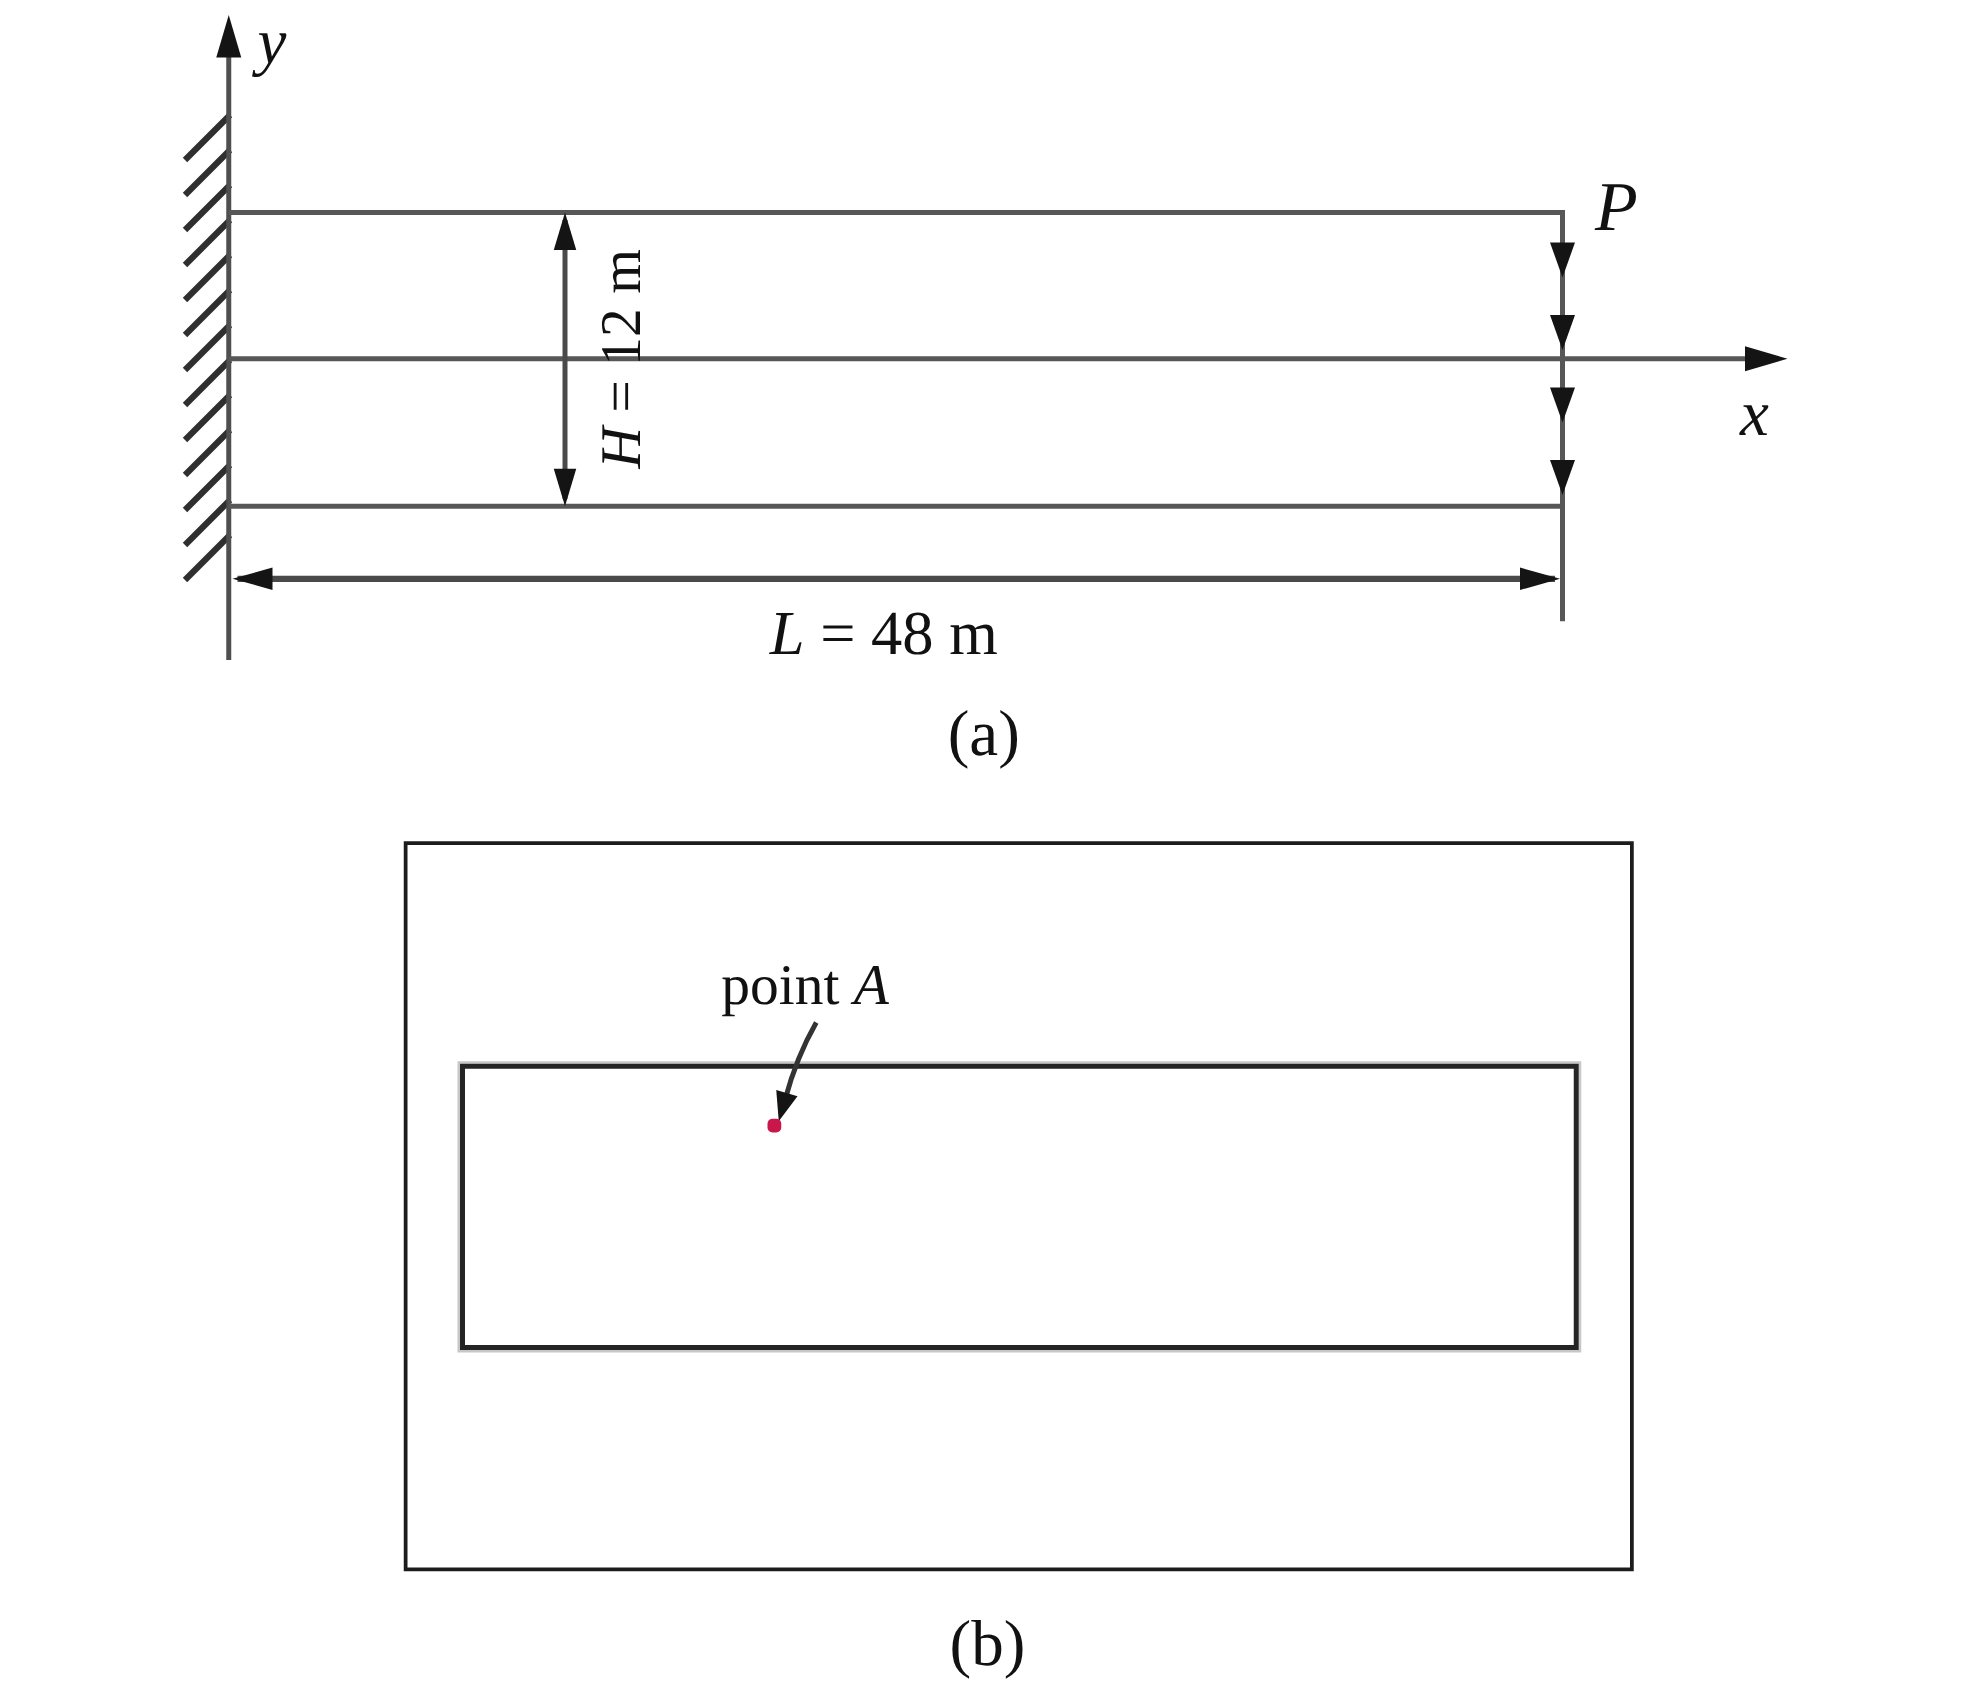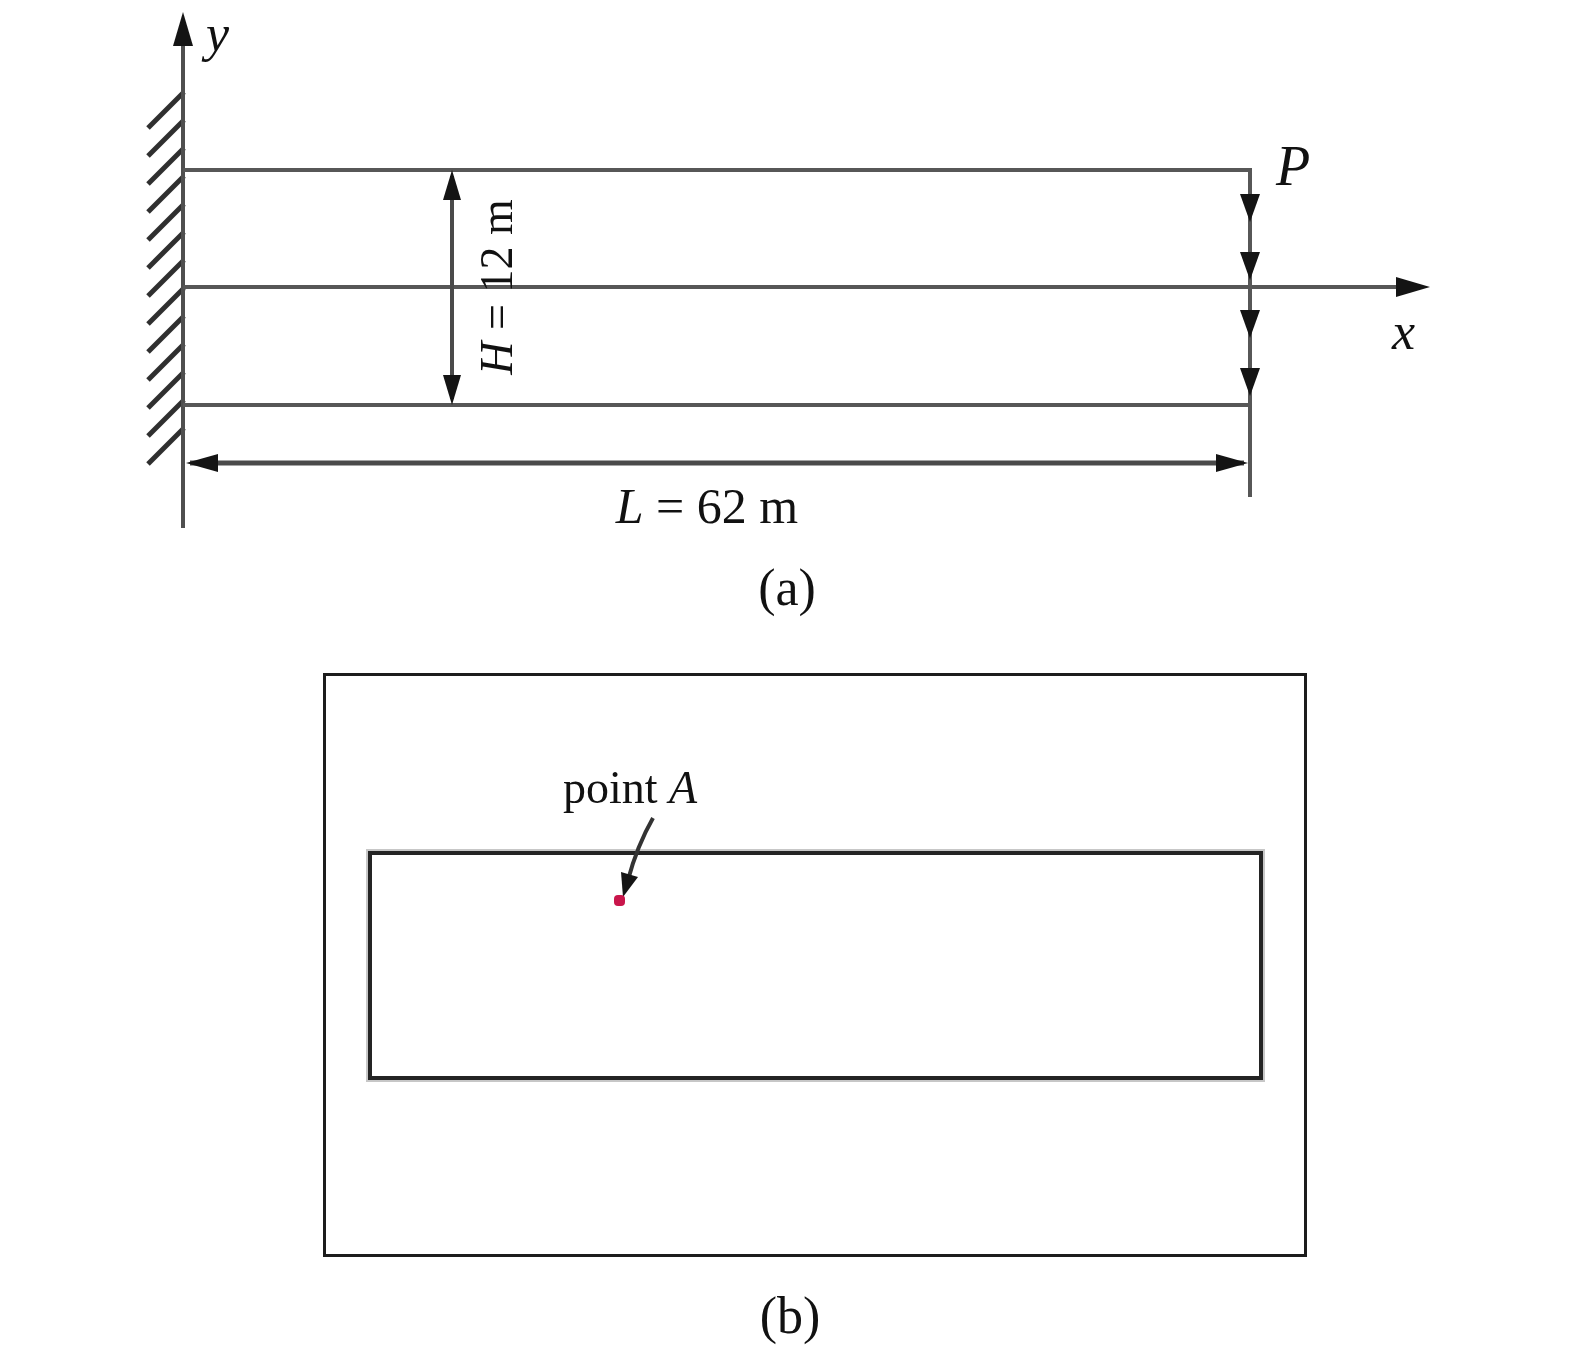--- a/index.html
+++ b/index.html
@@ -12,21 +12,21 @@
   .var{font-style:italic;}
   .axis-lbl{font-size:52px;font-style:italic;}
   .load-lbl{font-size:56px;font-style:italic;}
   .dim-lbl{font-size:50px;}
   .caption{font-size:52px;transform:translateX(-50%);}
   .hdim{
     left:497px;top:287px;font-size:46px;
     transform:translate(-50%,-50%) rotate(-90deg);
   }
   .ldim{left:707px;top:481px;transform:translateX(-50%);}
-  .pointa-lbl{left:563px;top:765px;font-size:46px;}
+  .pointa-lbl{left:577px;top:765px;font-size:46px;}
   
   .fig-b-outer{
     position:absolute;left:323px;top:673px;width:978px;height:578px;
     border:3px solid #1c1c1c;background:#ffffff;z-index:1;
   }
   .mesh{
     position:absolute;left:368px;top:851px;width:895px;height:229px;
     box-sizing:border-box;border:4px solid #242424;
     box-shadow:0 0 0 2px rgba(130,130,130,0.45);
     background-color:#ffffff;
@@ -111,21 +111,21 @@
   </svg>
 
   <span class="lbl axis-lbl" style="left:206px;top:8px;">y</span>
 
   <span class="lbl axis-lbl" style="left:1392px;top:306px;">x</span>
 
   <span class="lbl load-lbl" style="left:1276px;top:138px;">P</span>
 
   <span class="lbl hdim"><span class="var">H</span><span> = 12 m</span></span>
 
-  <span class="lbl dim-lbl ldim"><span class="var">L</span><span> = 62 m</span></span>
+  <span class="lbl dim-lbl ldim"><span class="var">L</span><span> = 48 m</span></span>
 
   <span class="lbl caption" style="left:787px;top:562px;">(a)</span>
 
   <span class="lbl pointa-lbl"><span>point </span><span class="var">A</span></span>
 
   <span class="lbl caption" style="left:790px;top:1290px;">(b)</span>
 
 </div>
 
 </body></html>

